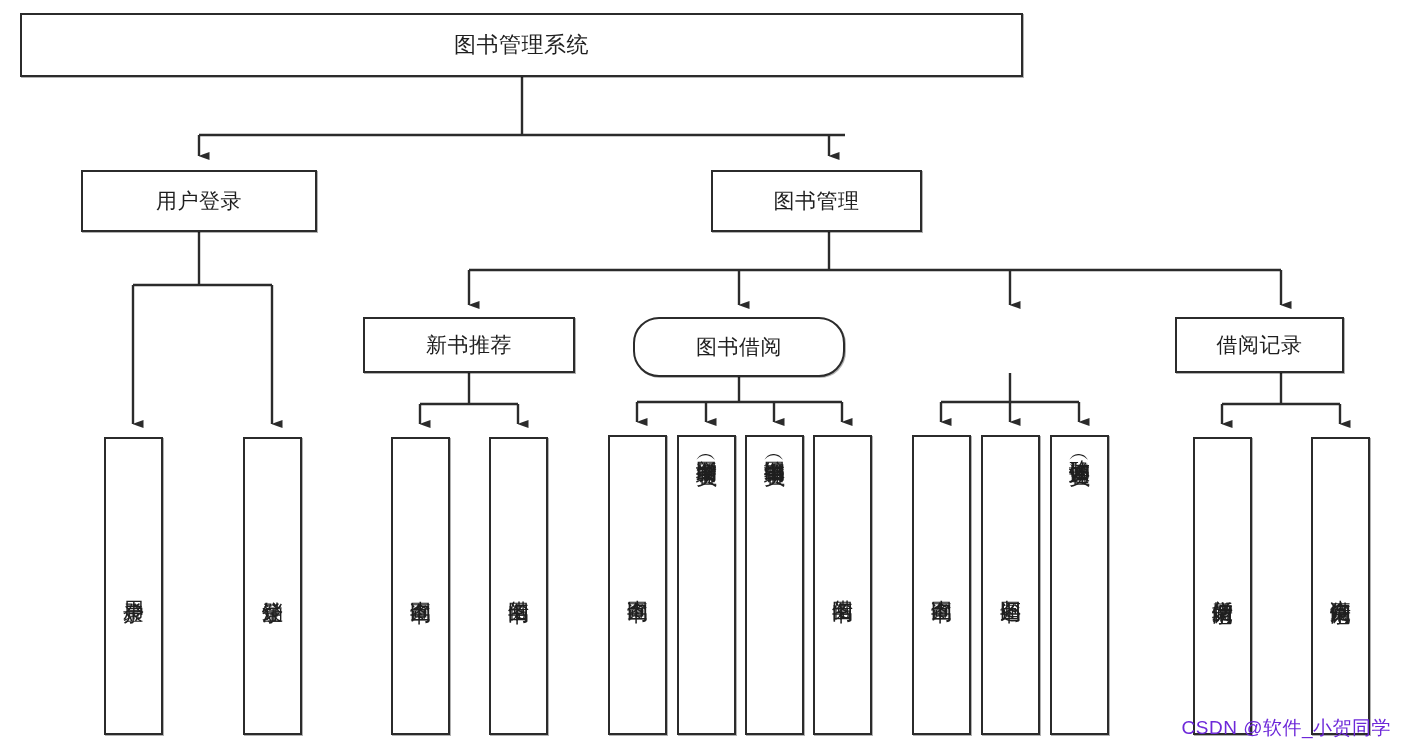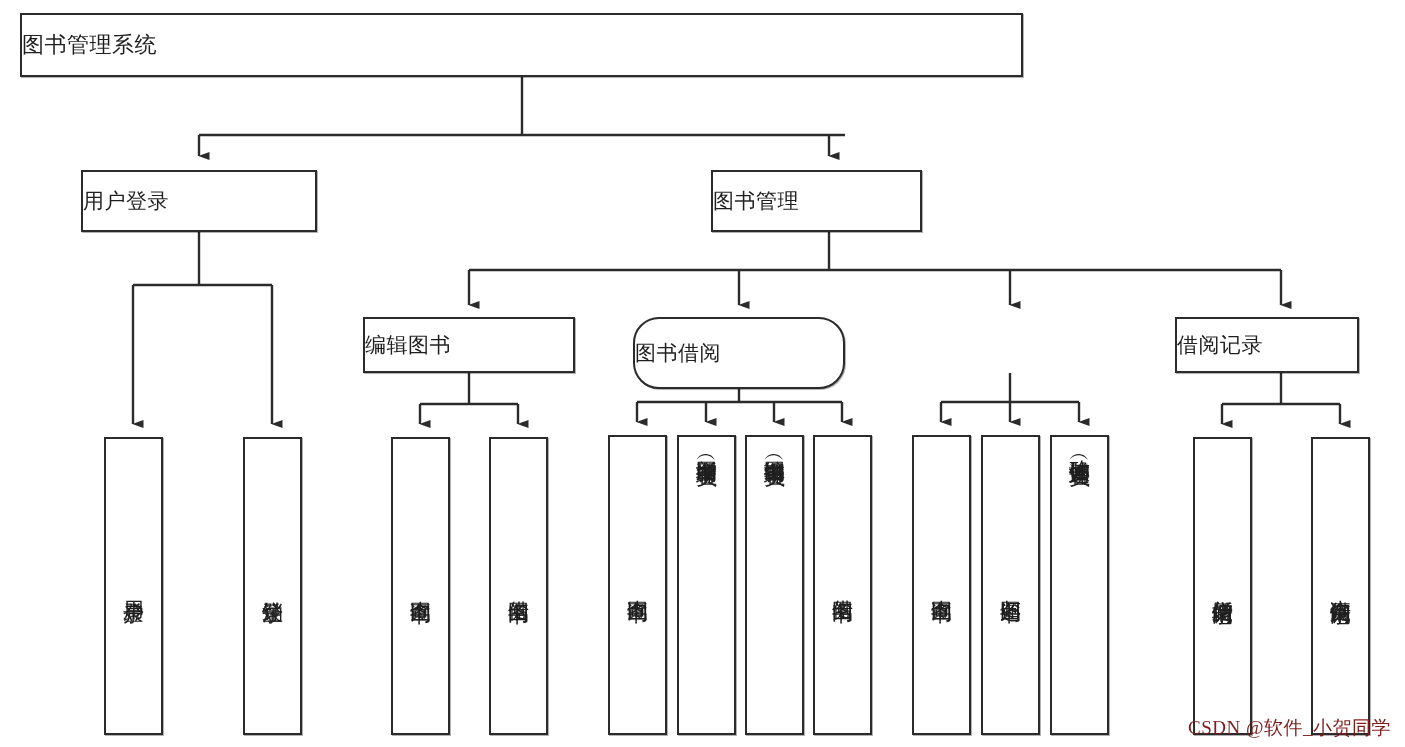--- a/index.html
+++ b/index.html
@@ -28,20 +28,21 @@
     pointer-events: none;
   }
   .node {
     position: absolute;
     box-sizing: border-box;
     background: #ffffff;
     border: 2px solid #2b2b2b;
     box-shadow: 1px 1px 0 0 rgba(0,0,0,0.30);
     display: flex;
     align-items: center;
+    justify-content: center;
     z-index: 2;
   }
   .node-label {
     font-size: 21px;
     line-height: 1.18;
     letter-spacing: 0.5px;
     color: #1f1f1f;
     text-align: center;
     white-space: nowrap;
   }
@@ -69,25 +70,25 @@
   }
   .node.vert.centered {
     align-items: center;
     padding-top: 0;
   }
   .watermark {
     position: absolute;
     right: 14px;
     bottom: 6px;
     font-size: 19px;
-    color: #7f1d1d;
+    color: #6d28d9;
     letter-spacing: 0.5px;
     z-index: 5;
     white-space: nowrap;
-    font-family: Liberation Serif, serif;
+    font-family: Liberation Sans, sans-serif;
     margin-top: 46px;
   }
 </style>
 </head>
 <body>
 
 <div id="diagram-root">
 
   <svg class="connector-layer" viewBox="0 0 1405 747" xmlns="http://www.w3.org/2000/svg">
     <defs>
@@ -145,29 +146,29 @@
 
   <div class="node horiz" style="left:81px; top:170px; width:236px; height:62px;">
     <span class="node-label">用户登录</span>
   </div>
 
   <div class="node horiz" style="left:711px; top:170px; width:211px; height:62px;">
     <span class="node-label">图书管理</span>
   </div>
 
   <div class="node horiz" style="left:363px; top:317px; width:212px; height:56px;">
-    <span class="node-label">编辑图书</span>
-  </div>
-
-  <div class="node horiz" style="left:633px; top:317px; width:212px; height:72px;border-radius:26px;">
+    <span class="node-label">新书推荐</span>
+  </div>
+
+  <div class="node horiz" style="left:633px; top:317px; width:212px; height:60px;border-radius:26px;">
     <span class="node-label">图书借阅</span>
   </div>
 
 
-  <div class="node horiz" style="left:1175px; top:317px; width:184px; height:56px;">
+  <div class="node horiz" style="left:1175px; top:317px; width:169px; height:56px;">
     <span class="node-label">借阅记录</span>
   </div>
 
   <div class="node vert centered" style="left:104px; top:437px; width:59px; height:298px;">
     <span class="node-label">用户登录</span>
   </div>
 
   <div class="node vert centered" style="left:243px; top:437px; width:59px; height:298px;">
     <span class="node-label">注销登录</span>
   </div>

